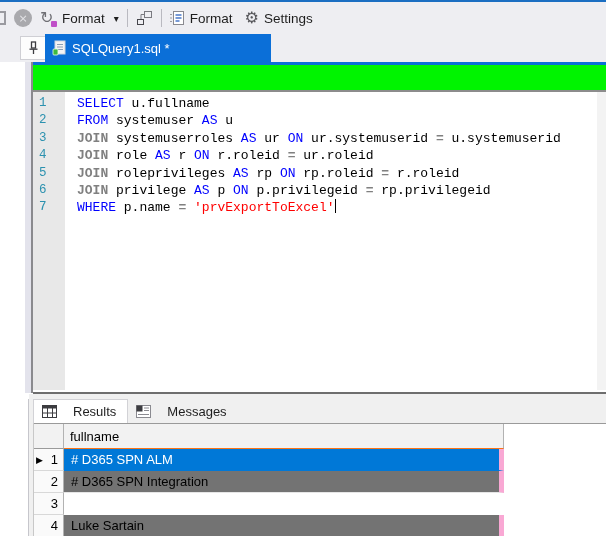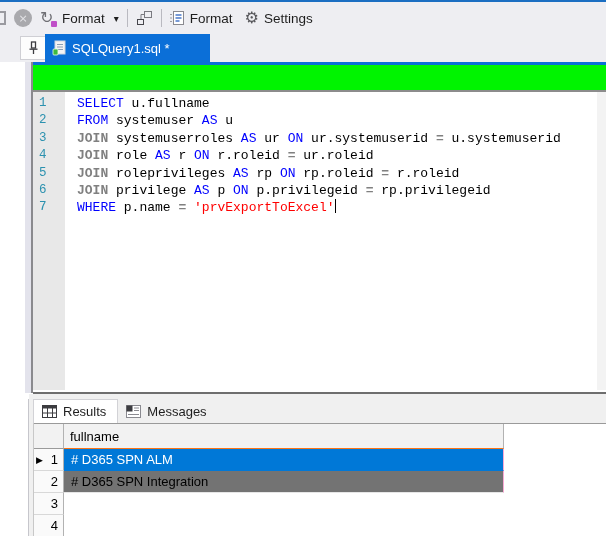--- a/index.html
+++ b/index.html
@@ -23,21 +23,21 @@
     border-radius:1px;}
   .caret{font-size:10px;color:#1e1e1e;margin-left:9px;}
   .sep{width:1px;height:18px;background:#b9b9c0;margin:0 8px;}
   .gear{font-size:16px;color:#58585c;line-height:16px;}
   .tb-label{white-space:nowrap;}
 
   
   .tabstrip{position:absolute;left:0;top:34px;width:606px;height:28px;background:#eeeef2;}
   .pin-box{position:absolute;left:20px;top:2px;width:27px;height:24px;background:#fdfdfd;
     border:1px solid #cfcfd4;box-sizing:border-box;display:flex;align-items:center;justify-content:center;}
-  .doc-tab{position:absolute;left:45px;top:0;width:165px;height:28px;background:#0b6fd8;color:#fff;
+  .doc-tab{position:absolute;left:45px;top:0;width:226px;height:28px;background:#0b6fd8;color:#fff;
     display:flex;align-items:center;gap:6px;padding-left:7px;box-sizing:border-box;font-size:13px;}
   .tab-underline{position:absolute;left:33px;top:62px;width:573px;height:3px;background:#0b6fd8;}
 
   
   .green-bar{position:absolute;left:33px;top:65px;width:573px;height:27px;background:#00f400;
     border-bottom:2px solid #8c8c8c;box-sizing:border-box;}
 
   
   .editor{position:absolute;left:33px;top:92px;width:573px;height:300px;background:#fff;}
   .gutter{position:absolute;left:0;top:0;width:32px;height:298px;background:#e8e8e8;
@@ -55,36 +55,36 @@
 
   
   .v-splitter{position:absolute;left:25px;top:62px;width:8px;height:331px;background:#e3e3ec;
     border-right:2px solid #8a8a8e;box-sizing:border-box;}
   .left-line{position:absolute;left:28px;top:399px;width:1px;height:137px;background:#c6c6cc;}
   .h-splitter{position:absolute;left:33px;top:392px;width:573px;height:2px;background:#6e6e6e;}
 
   
   .results-pane{position:absolute;left:29px;top:394px;width:577px;height:142px;background:#f0f0f0;}
   .r-tabs{position:absolute;left:4px;top:5px;height:24px;display:flex;align-items:stretch;font-size:13px;}
-  .r-tab{display:flex;align-items:center;gap:6px;padding:0 11px 0 8px;color:#1e1e1e;}
+  .r-tab{display:flex;align-items:center;gap:16px;padding:0 11px 0 8px;color:#1e1e1e;}
   .r-tab.active{background:#ffffff;border:1px solid #d2d2d6;border-bottom:none;}
   .grid{position:absolute;left:4px;top:29px;right:0;bottom:0;background:#ffffff;font-size:13px;
     border-left:1px solid #c8c8c8;}
   .g-row{display:flex;height:22px;}
   .g-row.g-header{height:25px;border-top:1px solid #9a9a9a;}
   .g-corner{width:30px;box-sizing:border-box;background:#f2f2f2;border-right:1px solid #b2b2b2;
     border-bottom:1px solid #9a9a9a;}
   .g-colhead{width:440px;box-sizing:border-box;background:#f2f2f2;border-right:1px solid #b2b2b2;
     border-bottom:1px solid #f97316;display:flex;align-items:center;padding-left:6px;color:#000;}
   .g-rowhead{width:30px;box-sizing:border-box;background:#fafafa;border-right:1px solid #b2b2b2;
     border-bottom:1px solid #d8d8d8;display:flex;align-items:center;justify-content:flex-end;
     padding-right:5px;position:relative;color:#000;}
   .rowptr{position:absolute;left:2px;top:6px;font-size:9px;color:#000;}
   .g-cell{width:440px;box-sizing:border-box;display:flex;align-items:center;padding-left:7px;
-    border-right:1px solid #f9a8d4;border-bottom:1px solid #e6e6e6;background:#ffffff;color:#000;}
+    border-right:5px solid #f9a8d4;border-bottom:1px solid #e6e6e6;background:#ffffff;color:#000;}
   .g-row.alt .g-cell{background:#737373;}
   .g-row.selected .g-cell{background:#0078d7;color:#ffffff;border-bottom-color:#0078d7;}
 </style>
 </head>
 <body>
 
 <div class="window">
   <div class="top-accent"></div>
 
   <div class="toolbar">
@@ -209,16 +209,17 @@
       </div>
       <div class="g-row">
         <div class="g-rowhead">
           <span>3</span>
         </div>
       </div>
       <div class="g-row alt">
         <div class="g-rowhead">
           <span>4</span>
         </div>
+        <div class="g-cell">Luke Sartain</div>
       </div>
     </div>
   </div>
 </div>
 
 </body></html>

